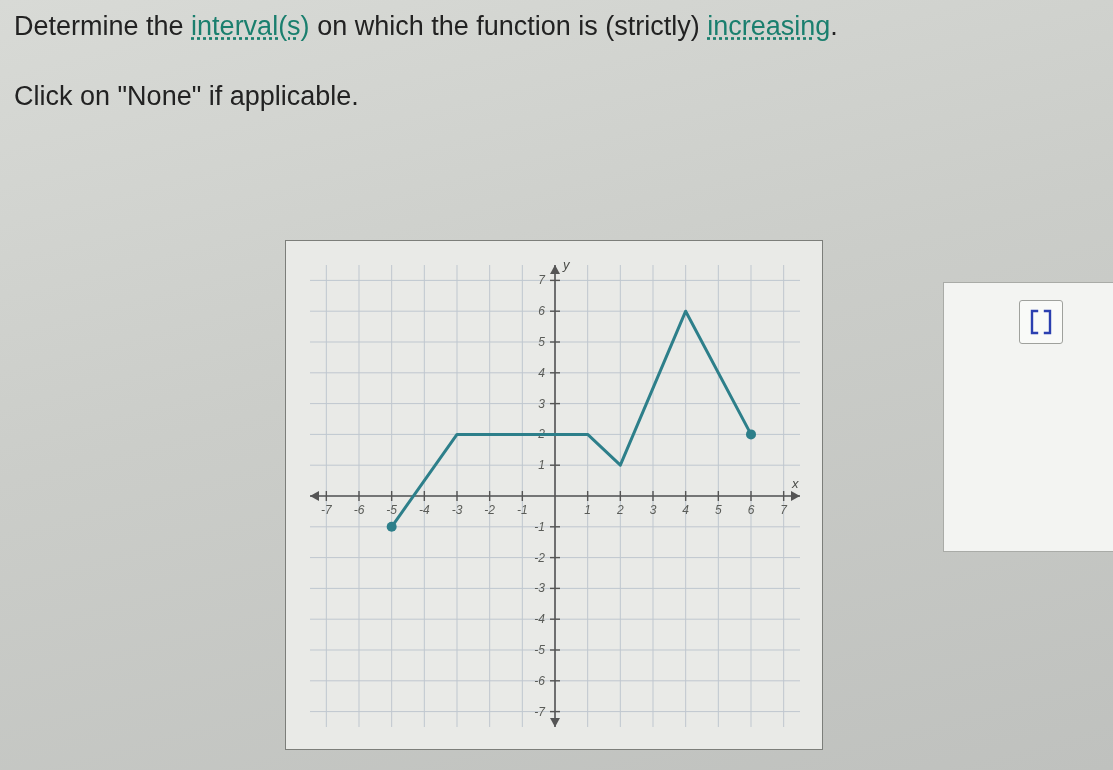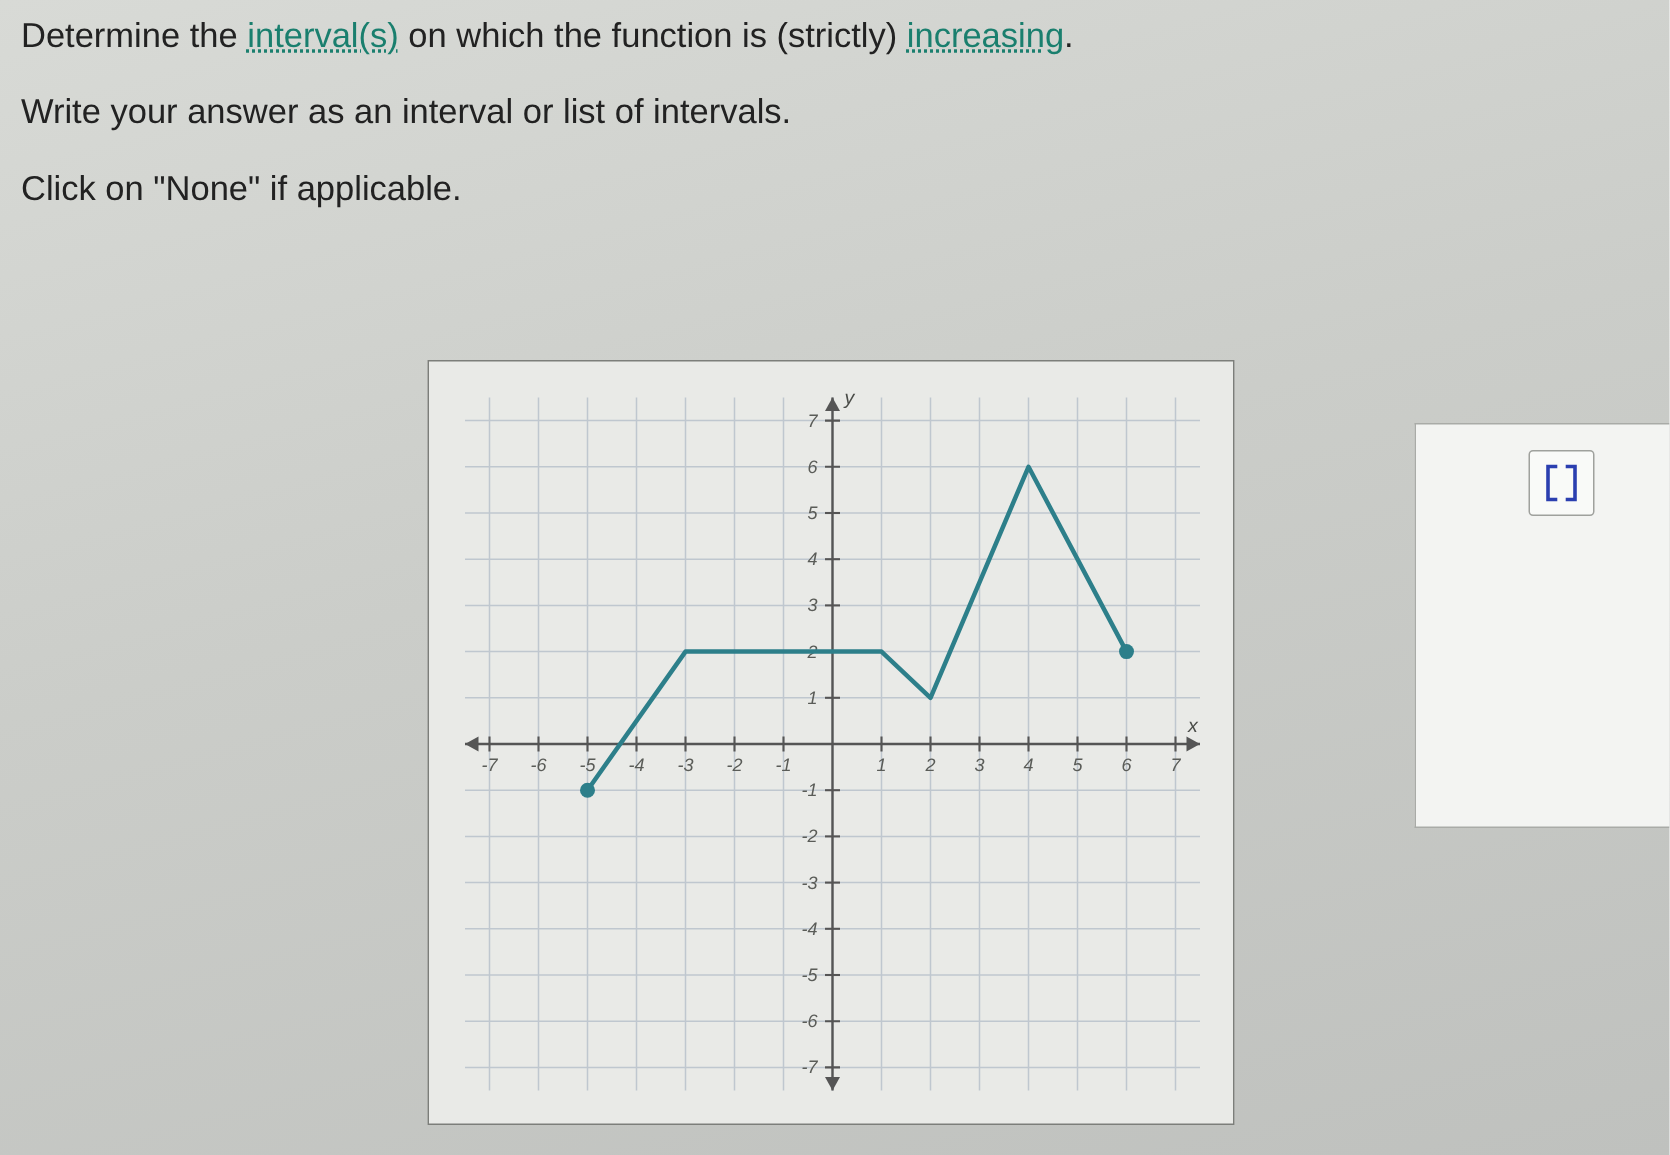--- a/index.html
+++ b/index.html
@@ -9,21 +9,21 @@
     width: 1113px;
     height: 770px;
     color: #2a2a2a;
     overflow: hidden;
     position: relative;
   }
   .content {
     padding: 8px 14px 0 14px;
   }
   .line {
-    font-size: 23px;
+    font-size: 27px;
     line-height: 1.35;
     margin-bottom: 6px;
     color: #222;
   }
   .gap { height: 14px; }
   a.term {
     color: #1a7f6e;
     text-decoration: underline dotted;
     text-decoration-color: #1a7f6e;
     cursor: pointer;
@@ -68,21 +68,20 @@
   .tool-btn svg { display:block; }
 </style>
 </head>
 <body>
 
 <div class="content">
   <p class="line">
     <span>Determine the </span><a class="term">interval(s)</a><span> on which the function is (strictly) </span><a class="term">increasing</a><span>.</span>
   </p>
   <div class="gap"></div>
-  <p class="line">Write your answer as an interval or list of intervals.</p>
   <div class="gap"></div>
   <p class="line">Click on "None" if applicable.</p>
 </div>
 
 <div class="graph-wrap">
   <svg class="grid" id="graph-svg" width="538" height="510">
       <line x1="40.33333333333333" y1="486" x2="40.33333333333333" y2="24" stroke="#bfc7cf" stroke-width="1"></line>
       <line x1="73" y1="486" x2="73" y2="24" stroke="#bfc7cf" stroke-width="1"></line>
       <line x1="105.66666666666666" y1="486" x2="105.66666666666666" y2="24" stroke="#bfc7cf" stroke-width="1"></line>
       <line x1="138.33333333333331" y1="486" x2="138.33333333333331" y2="24" stroke="#bfc7cf" stroke-width="1"></line>

